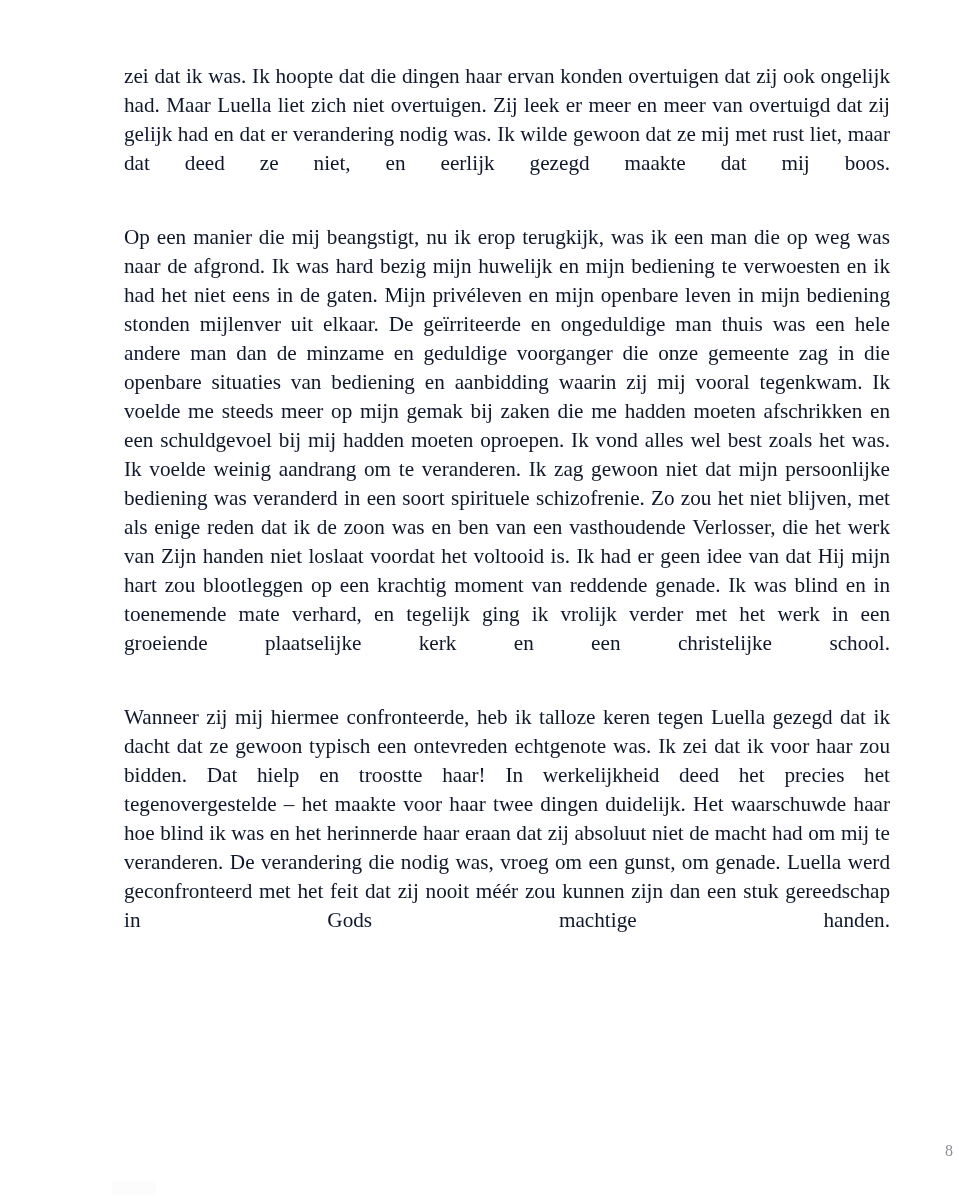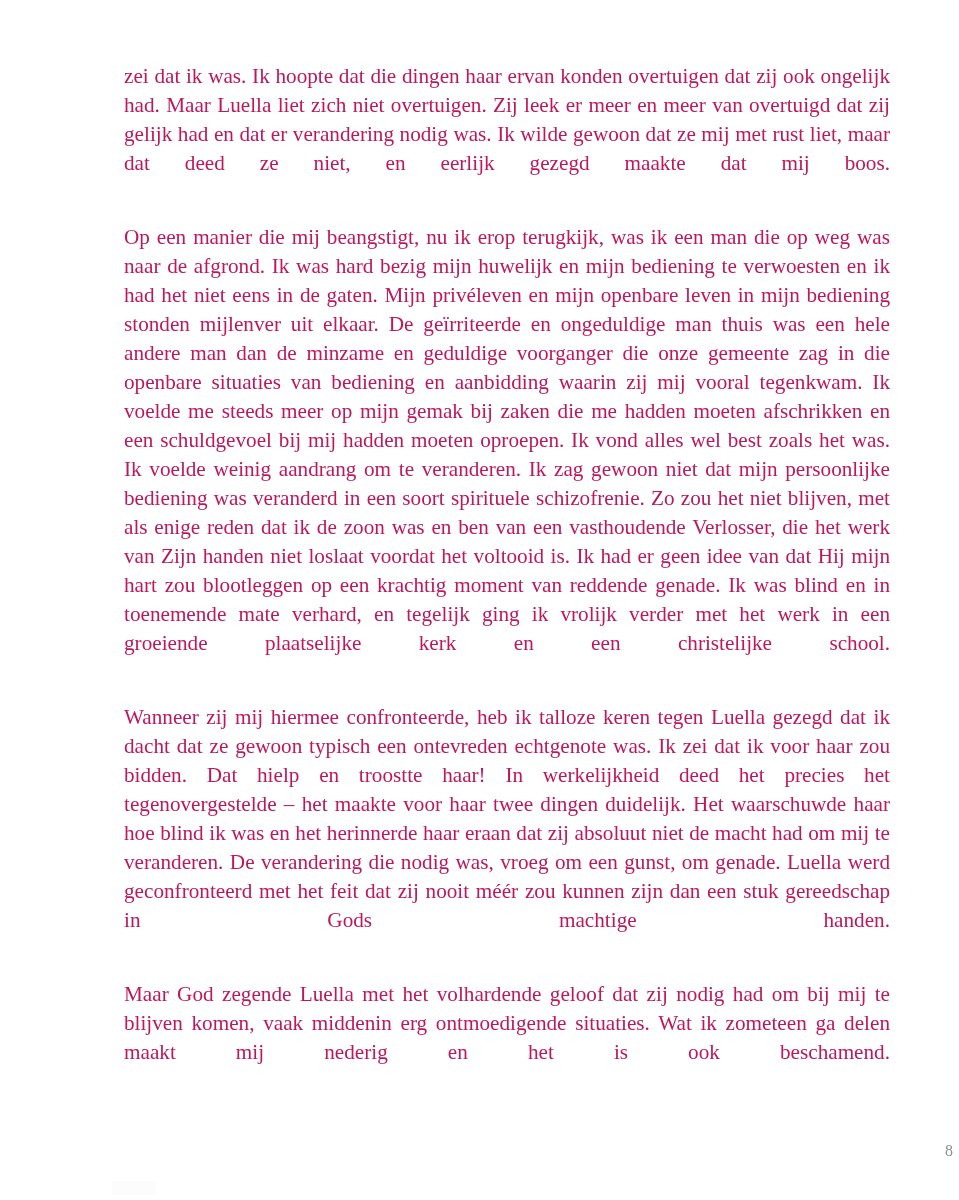--- a/index.html
+++ b/index.html
@@ -18,21 +18,21 @@
   .text-column {
     position: absolute;
     left: 124px;
     top: 62px;
     width: 766px;
   }
   .body-paragraph {
     font-family: "Liberation Serif", "DejaVu Serif", serif;
     font-size: 21.2px;
     line-height: 29px;
-    color: #be185d;
+    color: #0f172a;
     text-align: justify;
     text-justify: inter-word;
     margin: 0 0 16px 0;
     text-indent: 0;
     hyphens: manual;
     -webkit-hyphens: manual;
     word-spacing: 0.1px;
   }
   .body-paragraph:last-child {
     margin-bottom: 0;
@@ -68,20 +68,19 @@
 </style>
 </head>
 <body>
 
 <div class="page">
 
   <div class="text-column">
     <p class="body-paragraph">zei dat ik was. Ik hoopte dat die dingen haar ervan konden overtuigen dat zij ook ongelijk had. Maar Luella liet zich niet overtuigen. Zij leek er meer en meer van overtuigd dat zij gelijk had en dat er verandering nodig was. Ik wilde gewoon dat ze mij met rust liet, maar dat deed ze niet, en eerlijk gezegd maakte dat mij boos.</p>
     <p class="body-paragraph">Op een manier die mij beangstigt, nu ik erop terugkijk, was ik een man die op weg was naar de afgrond. Ik was hard bezig mijn huwelijk en mijn bediening te verwoesten en ik had het niet eens in de gaten. Mijn privéleven en mijn openbare leven in mijn bediening stonden mijlenver uit elkaar. De geïrriteerde en ongeduldige man thuis was een hele andere man dan de minzame en geduldige voorganger die onze gemeente zag in die openbare situaties van bediening en aanbidding waarin zij mij vooral tegenkwam. Ik voelde me steeds meer op mijn gemak bij zaken die me hadden moeten afschrikken en een schuldgevoel bij mij hadden moeten oproepen. Ik vond alles wel best zoals het was. Ik voelde weinig aandrang om te veranderen. Ik zag gewoon niet dat mijn persoonlijke bediening was veranderd in een soort spirituele schizofrenie. Zo zou het niet blijven, met als enige reden dat ik de zoon was en ben van een vasthoudende Verlosser, die het werk van Zijn handen niet loslaat voordat het voltooid is. Ik had er geen idee van dat Hij mijn hart zou blootleggen op een krachtig moment van reddende genade. Ik was blind en in toenemende mate verhard, en tegelijk ging ik vrolijk verder met het werk in een groeiende plaatselijke kerk en een christelijke school.</p>
     <p class="body-paragraph">Wanneer zij mij hiermee confronteerde, heb ik talloze keren tegen Luella gezegd dat ik dacht dat ze gewoon typisch een ontevreden echtgenote was. Ik zei dat ik voor haar zou bidden. Dat hielp en troostte haar! In werkelijkheid deed het precies het tegenovergestelde – het maakte voor haar twee dingen duidelijk. Het waarschuwde haar hoe blind ik was en het herinnerde haar eraan dat zij absoluut niet de macht had om mij te veranderen. De verandering die nodig was, vroeg om een gunst, om genade. Luella werd geconfronteerd met het feit dat zij nooit méér zou kunnen zijn dan een stuk gereedschap in Gods machtige handen.</p>
-    <p class="body-paragraph">Maar God zegende Luella met het volhardende geloof dat zij nodig had om bij mij te blijven komen, vaak middenin erg ontmoedigende situaties. Wat ik zometeen ga delen maakt mij nederig en het is ook beschamend.</p>
   </div>
 
   <div class="page-number">8</div>
 
   <div class="corner-mark"></div>
 
 </div>
 
 </body></html>

